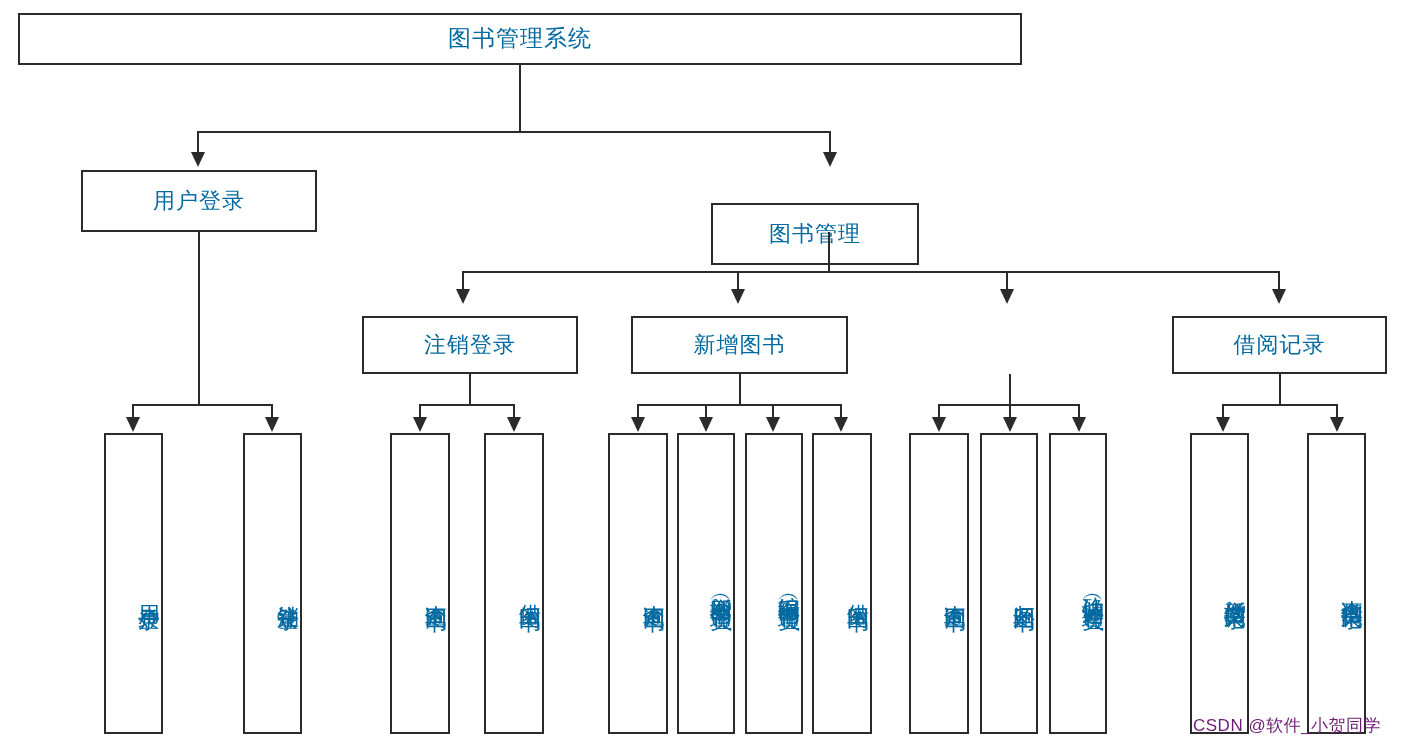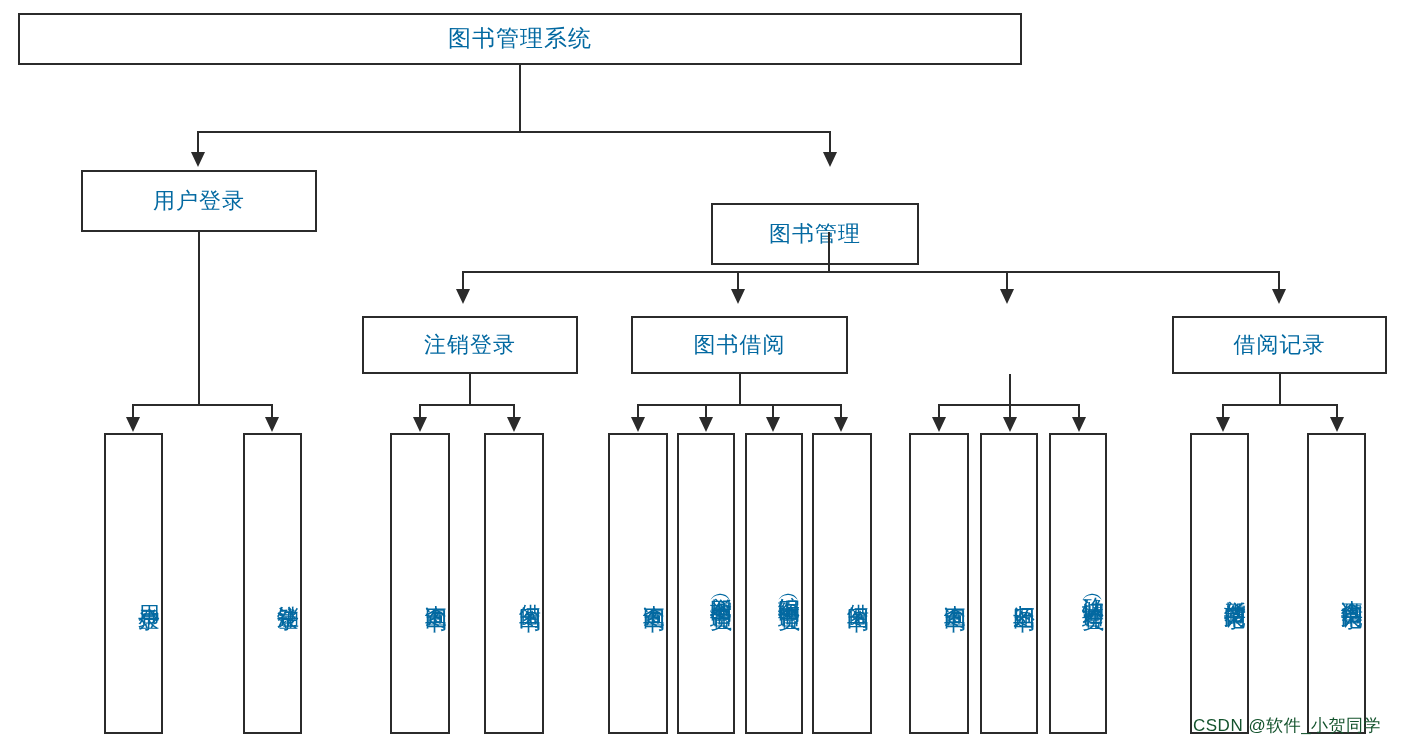--- a/index.html
+++ b/index.html
@@ -58,21 +58,21 @@
   .arrow {
     position: absolute;
     width: 0;
     height: 0;
     border-left: 7px solid transparent;
     border-right: 7px solid transparent;
     border-top: 15px solid #2b2b2b;
   }
   .watermark {
     position: absolute;
-    color: #14532d;
+    color: #701a75;
     font-size: 17px;
     letter-spacing: 0.5px;
     white-space: nowrap;
   }
 </style>
 </head>
 <body>
 
 <div id="canvas">
 
@@ -101,21 +101,21 @@
   <div class="edge v" style="left:462px; top:271px; height:20px;"></div>
   <div class="edge v" style="left:737px; top:271px; height:20px;"></div>
   <div class="edge v" style="left:1006px; top:271px; height:20px;"></div>
   <div class="edge v" style="left:1278px; top:271px; height:20px;"></div>
   <div class="arrow" style="left:456px; top:289px;"></div>
   <div class="arrow" style="left:731px; top:289px;"></div>
   <div class="arrow" style="left:1000px; top:289px;"></div>
   <div class="arrow" style="left:1272px; top:289px;"></div>
 
   <div class="node horiz" style="left:362px; top:316px; width:216px; height:58px;">注销登录</div>
-  <div class="node horiz" style="left:631px; top:316px; width:217px; height:58px;">图书借阅</div>
+  <div class="node horiz" style="left:631px; top:316px; width:217px; height:58px;">新增图书</div>
   <div class="node horiz" style="left:1172px; top:316px; width:215px; height:58px;">借阅记录</div>
 
   <div class="edge v" style="left:469px; top:374px; height:32px;"></div>
   <div class="edge h" style="left:419px; top:404px; width:95px;"></div>
   <div class="edge v" style="left:419px; top:404px; height:16px;"></div>
   <div class="edge v" style="left:513px; top:404px; height:16px;"></div>
   <div class="arrow" style="left:413px; top:417px;"></div>
   <div class="arrow" style="left:507px; top:417px;"></div>
 
   <div class="edge v" style="left:739px; top:374px; height:32px;"></div>

